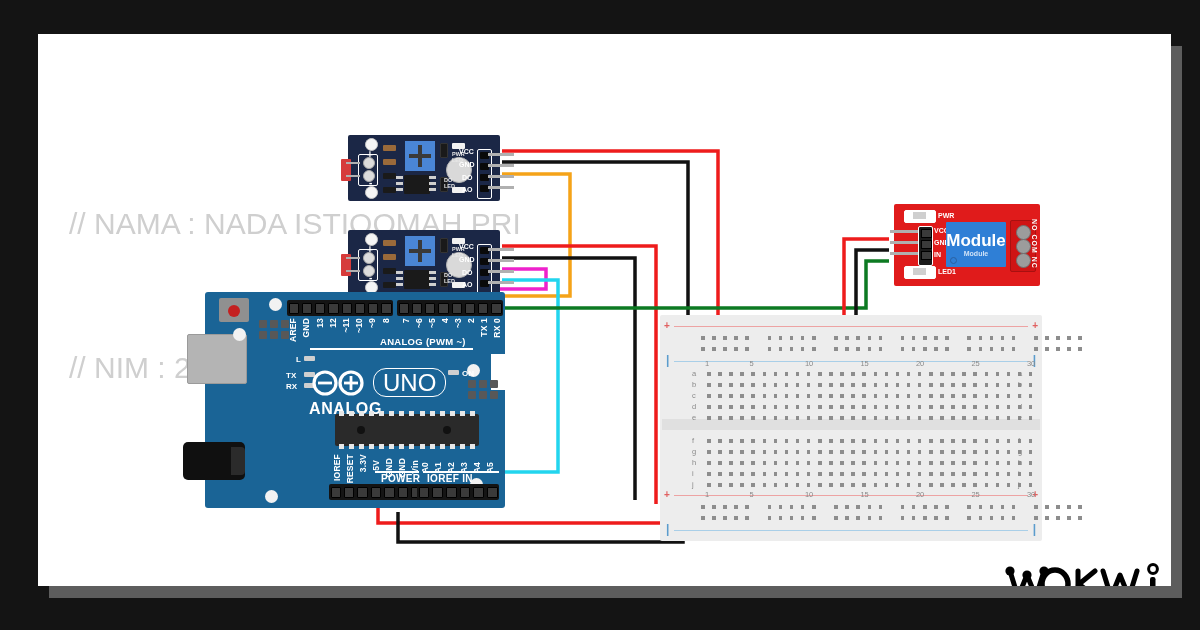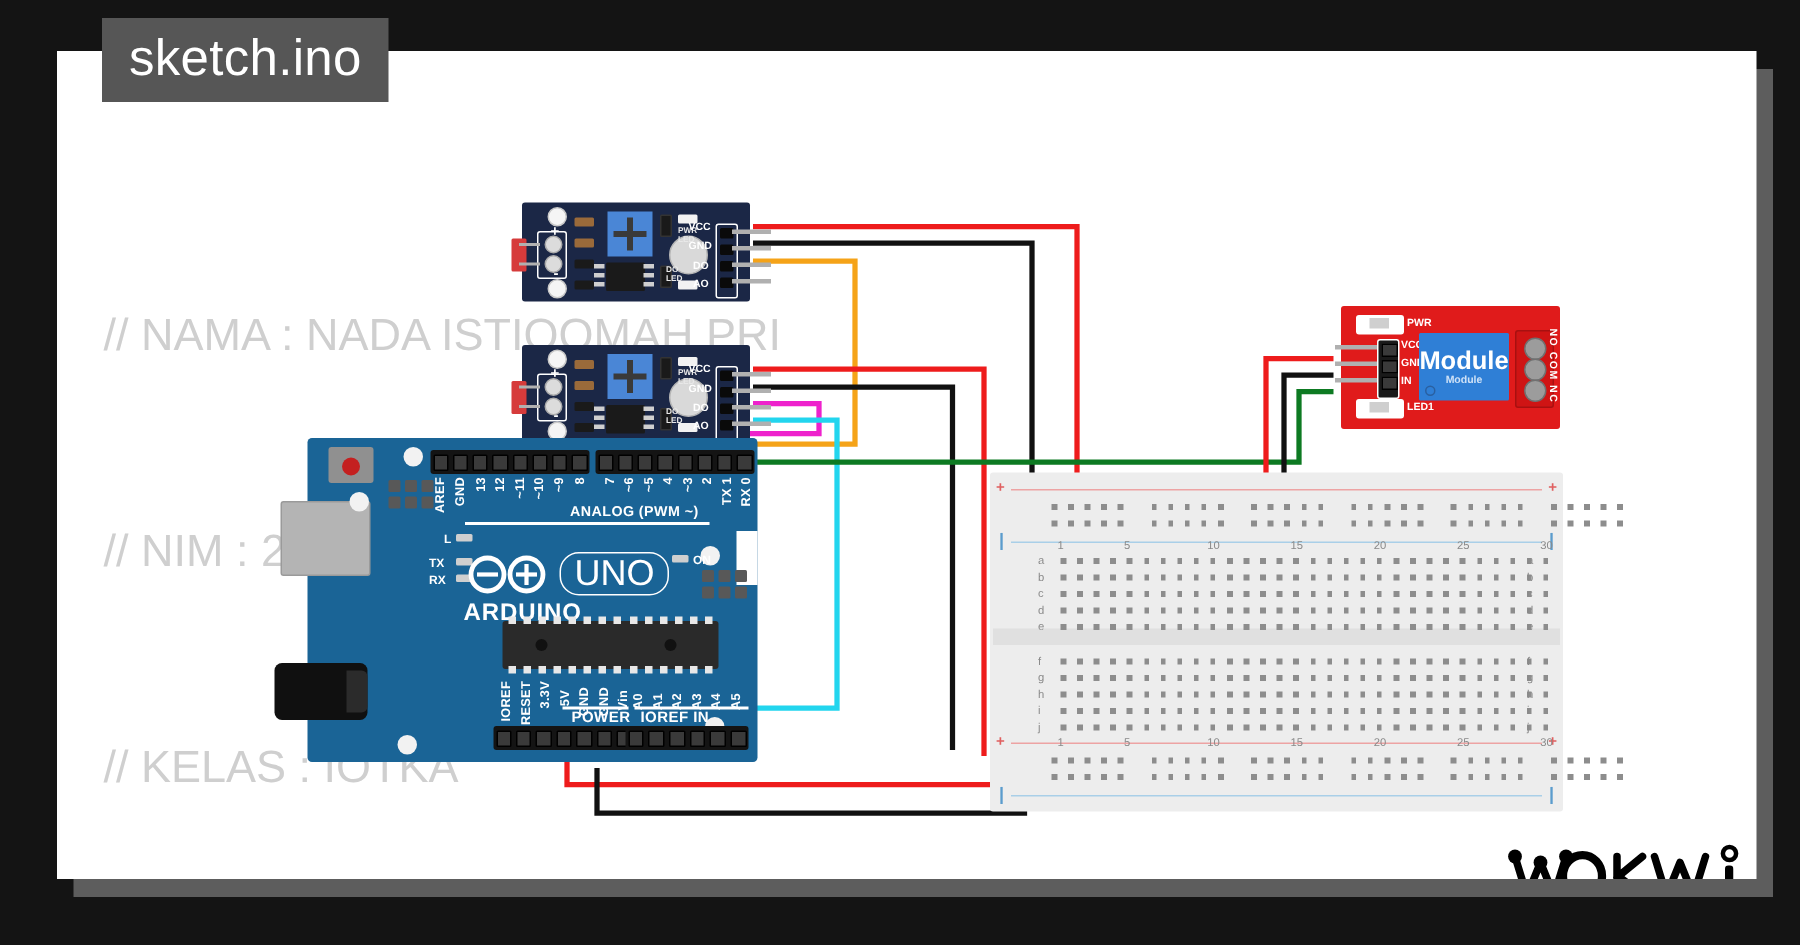--- a/index.html
+++ b/index.html
@@ -146,21 +146,20 @@
 
 <div id="stage">
 
   <div class="card-shadow"></div>
 
   <div class="card">
 
     <div class="code">
       <span class="ln">// NAMA : NADA ISTIQOMAH PRI</span>
       <span class="ln">// NIM : 221011038</span>
-      <span class="ln">// KELAS : IOTKA</span>
       
       
       
       
       
       
       
     </div>
 
     <div class="diagram">
@@ -862,21 +861,21 @@
         <div class="ledrow" style="left:257px;top:77px;">ON</div>
 
         <svg class="unologo" viewBox="0 0 56 26">
           <circle cx="15" cy="13" r="11" fill="none" stroke="#fff" stroke-width="3.2"></circle>
           <circle cx="41" cy="13" r="11" fill="none" stroke="#fff" stroke-width="3.2"></circle>
           <rect x="8" y="11.6" width="14" height="2.8" fill="#fff"></rect>
           <rect x="34" y="11.6" width="14" height="2.8" fill="#fff"></rect>
           <rect x="39.6" y="6" width="2.8" height="14" fill="#fff"></rect>
         </svg>
         <div class="unotxt">UNO</div>
-        <div class="arduinotxt">ARDUINO</div>
+        <div class="arduinotxt">ANALOG</div>
 
         <div class="chip">
           <div class="pins" style="top:-3px;">
               <i></i>
               <i></i>
               <i></i>
               <i></i>
               <i></i>
               <i></i>
               <i></i>
@@ -968,15 +967,14 @@
           <circle cx="36" cy="40" r="4.6"></circle>
           <circle cx="44" cy="14" r="4.6"></circle>
           <rect x="150" y="20" width="5.5" height="21" rx="2.2"></rect>
         </g>
         <circle cx="153" cy="12" r="4.4" fill="none" stroke="#000" stroke-width="3"></circle>
       </svg>
 
     </div>
   </div>
 
-  <div class="tab">sketch.ino</div>
 
 </div>
 
 </body></html>

